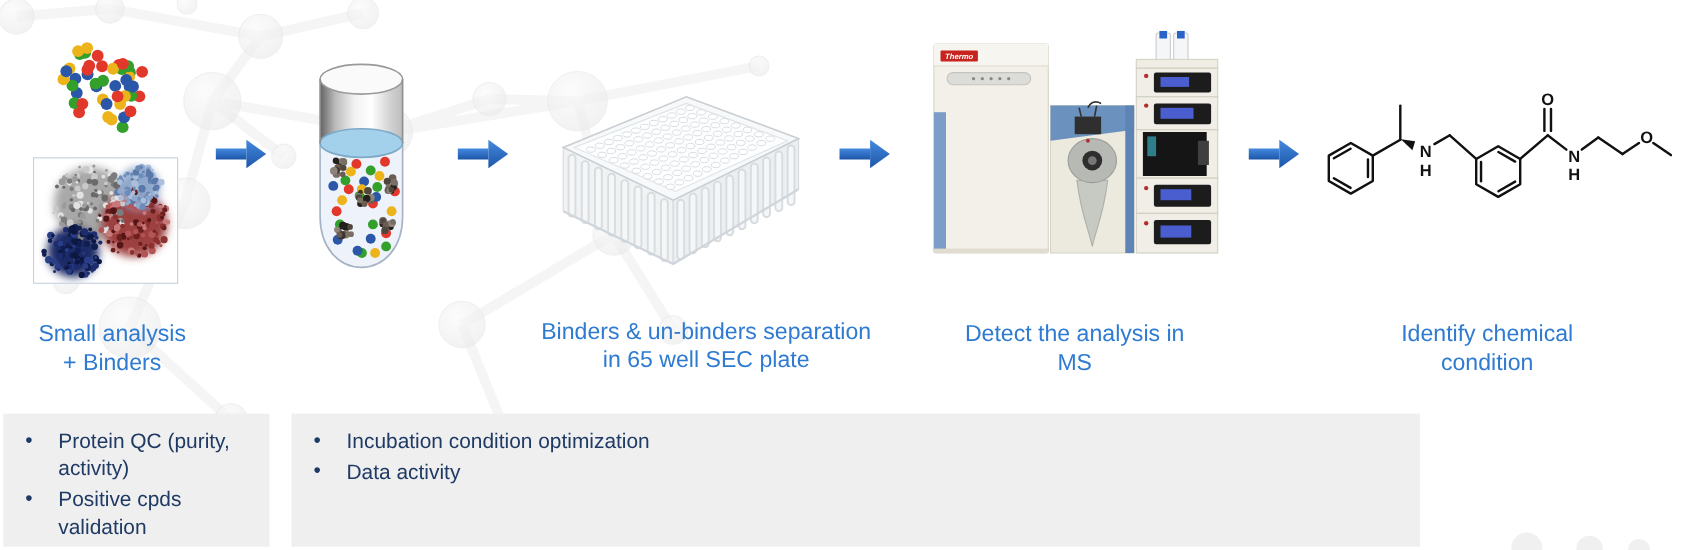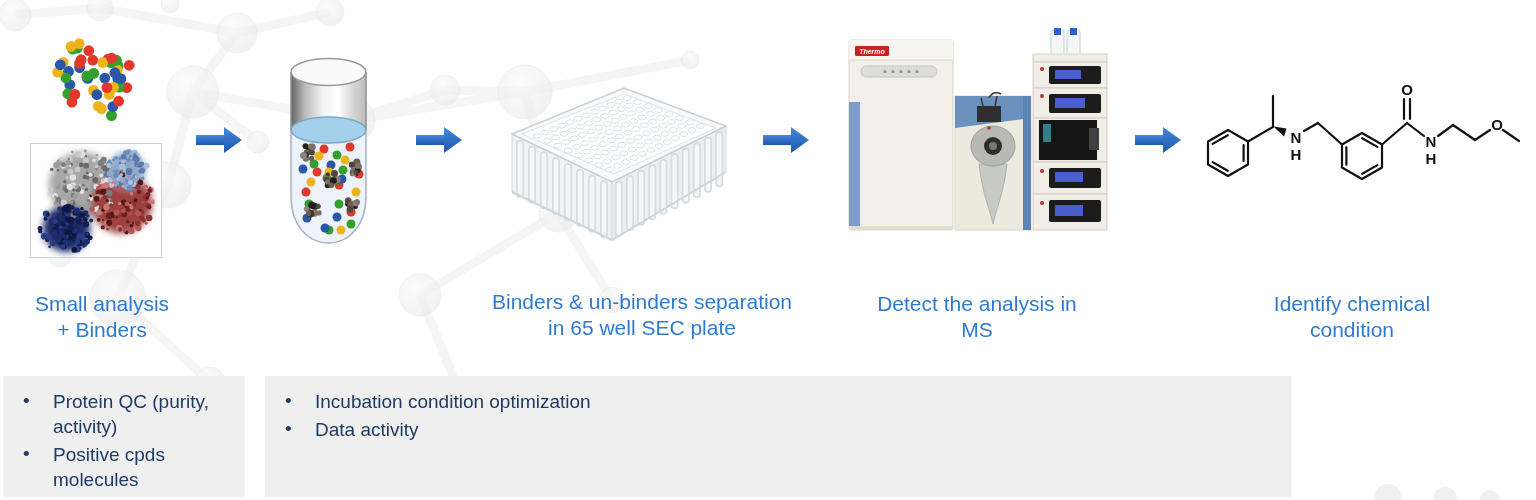--- a/index.html
+++ b/index.html
@@ -971,21 +971,21 @@
     <span>MS</span>
   </div>
   <div class="heading" style="left:1252px;top:291px;width:200px">
     <span>Identify chemical</span>
     <span>condition</span>
   </div>
 
   <div class="notebox" style="left:3px;width:242px">
     <ul>
       <li>Protein QC (purity, activity)</li>
-      <li>Positive cpds molecules</li>
+      <li>Positive cpds validation</li>
     </ul>
   </div>
   <div class="notebox" style="left:265px;width:1026px">
     <ul>
       <li>Incubation condition optimization</li>
       <li>Data activity</li>
     </ul>
   </div>
 
 </div>

